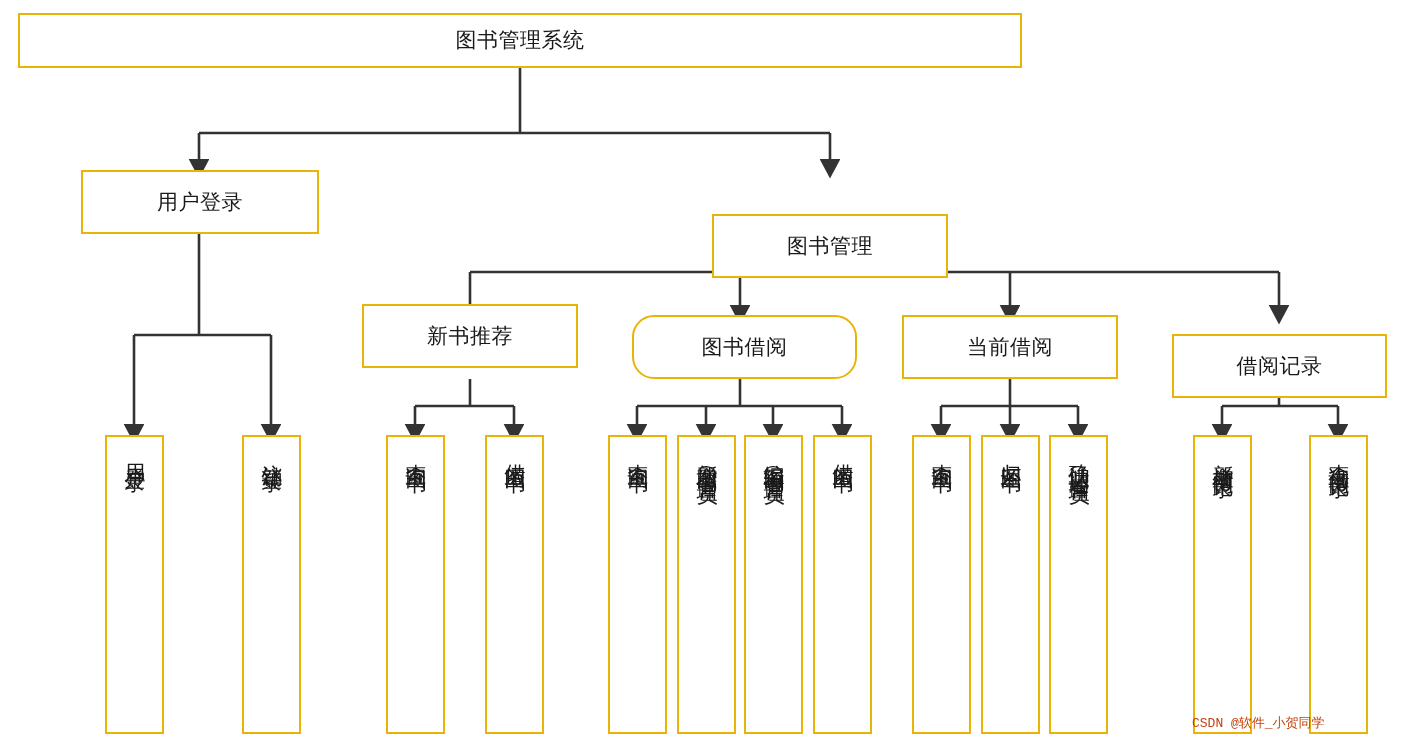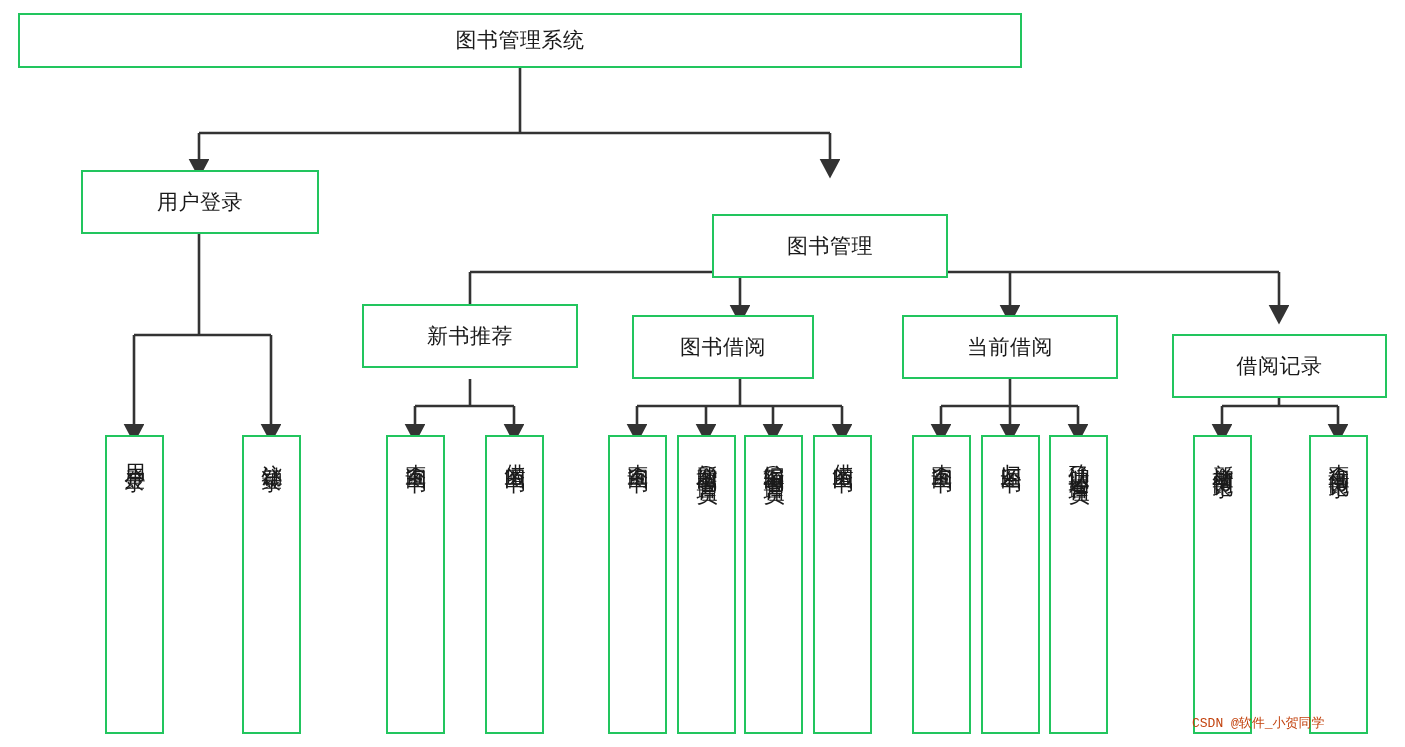--- a/index.html
+++ b/index.html
@@ -23,21 +23,21 @@
     left: 0;
     top: 0;
     width: 1405px;
     height: 747px;
     pointer-events: none;
   }
   .node {
     position: absolute;
     box-sizing: border-box;
     background: #ffffff;
-    border: 2px solid #22c55e;
+    border: 2px solid #eab308;
     display: flex;
     align-items: center;
     justify-content: center;
     color: #1a1a1a;
   }
   .node .label {
     display: block;
     text-align: center;
     line-height: 1.18;
   }
@@ -137,21 +137,21 @@
   </div>
 
   <div class="node horiz" style="left:712px; top:170px; width:236px; height:64px;margin-top:44px;">
     <span class="label">图书管理</span>
   </div>
 
   <div class="node horiz" style="left:362px; top:304px; width:216px; height:64px;">
     <span class="label">新书推荐</span>
   </div>
 
-  <div class="node horiz" style="left:632px; top:315px; width:182px; height:64px;">
+  <div class="node horiz" style="left:632px; top:315px; width:225px; height:64px;border-radius:22px;">
     <span class="label">图书借阅</span>
   </div>
 
   <div class="node horiz" style="left:902px; top:315px; width:216px; height:64px;">
     <span class="label">当前借阅</span>
   </div>
 
   <div class="node horiz" style="left:1172px; top:334px; width:215px; height:64px;">
     <span class="label">借阅记录</span>
   </div>

